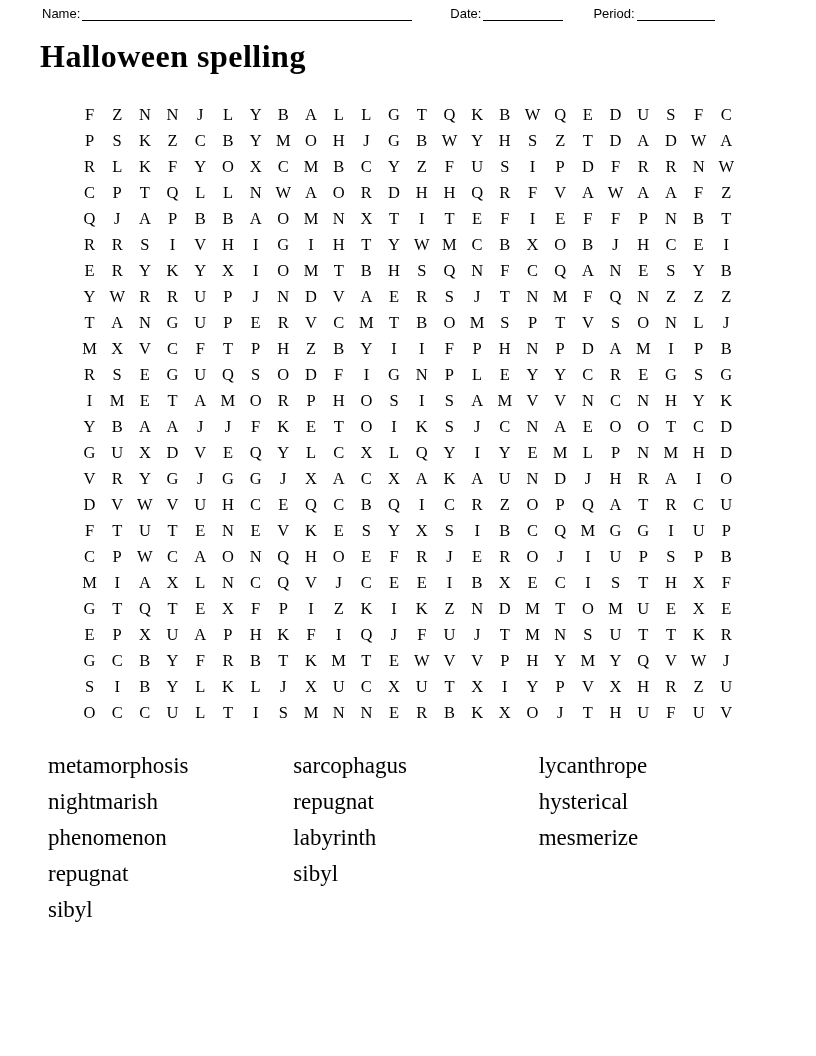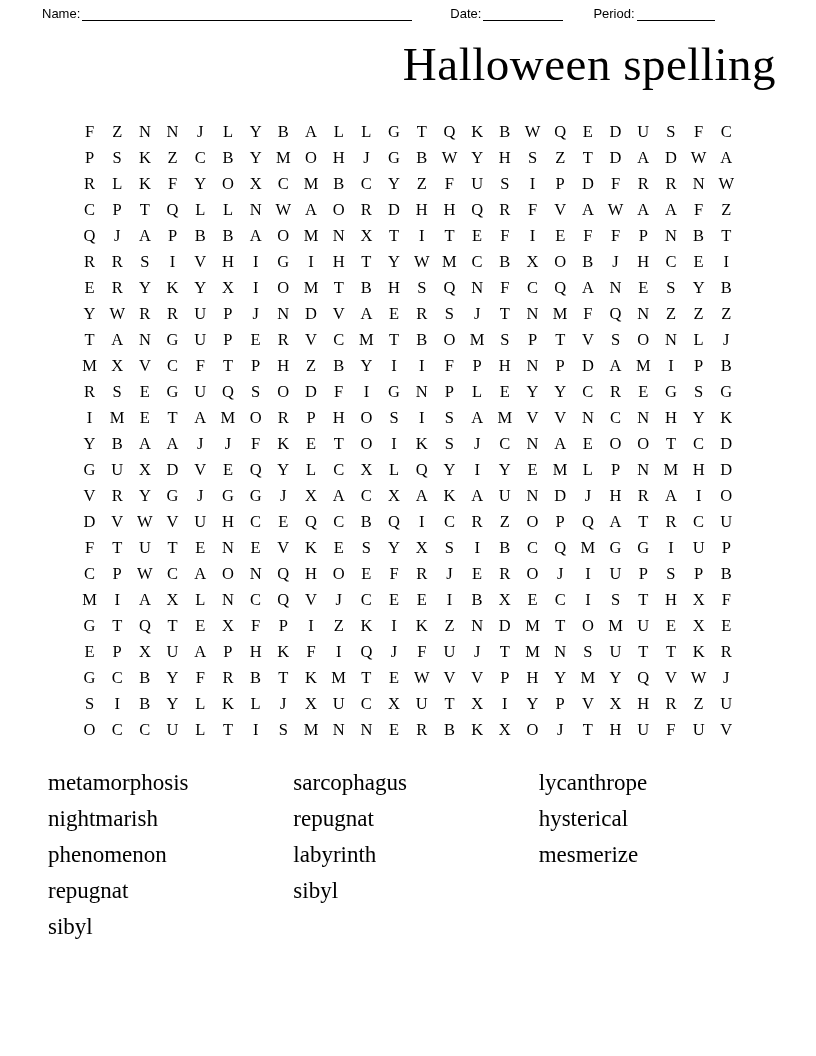--- a/index.html
+++ b/index.html
@@ -41,24 +41,24 @@
     margin: 0 2px;
   }
   .rule-name   { width: 330px; }
   .rule-date   { width: 80px; }
   .rule-period { width: 78px; }
   .hdr-gap-1 { width: 36px; display:inline-block; }
   .hdr-gap-2 { width: 28px; display:inline-block; }
 
   
   .title {
-    text-align: right;
+    text-align: left;
     font-family: "Liberation Serif", serif;
-    font-size: 47px;
-    font-weight: normal;
+    font-size: 32px;
+    font-weight: bold;
     margin: 18px 0 0 0;
     line-height: 1.1;
     letter-spacing: 0.5px;
   }
 
   
   .grid {
     margin: 28px auto 0 auto;
     width: 660px;
     display: flex;

